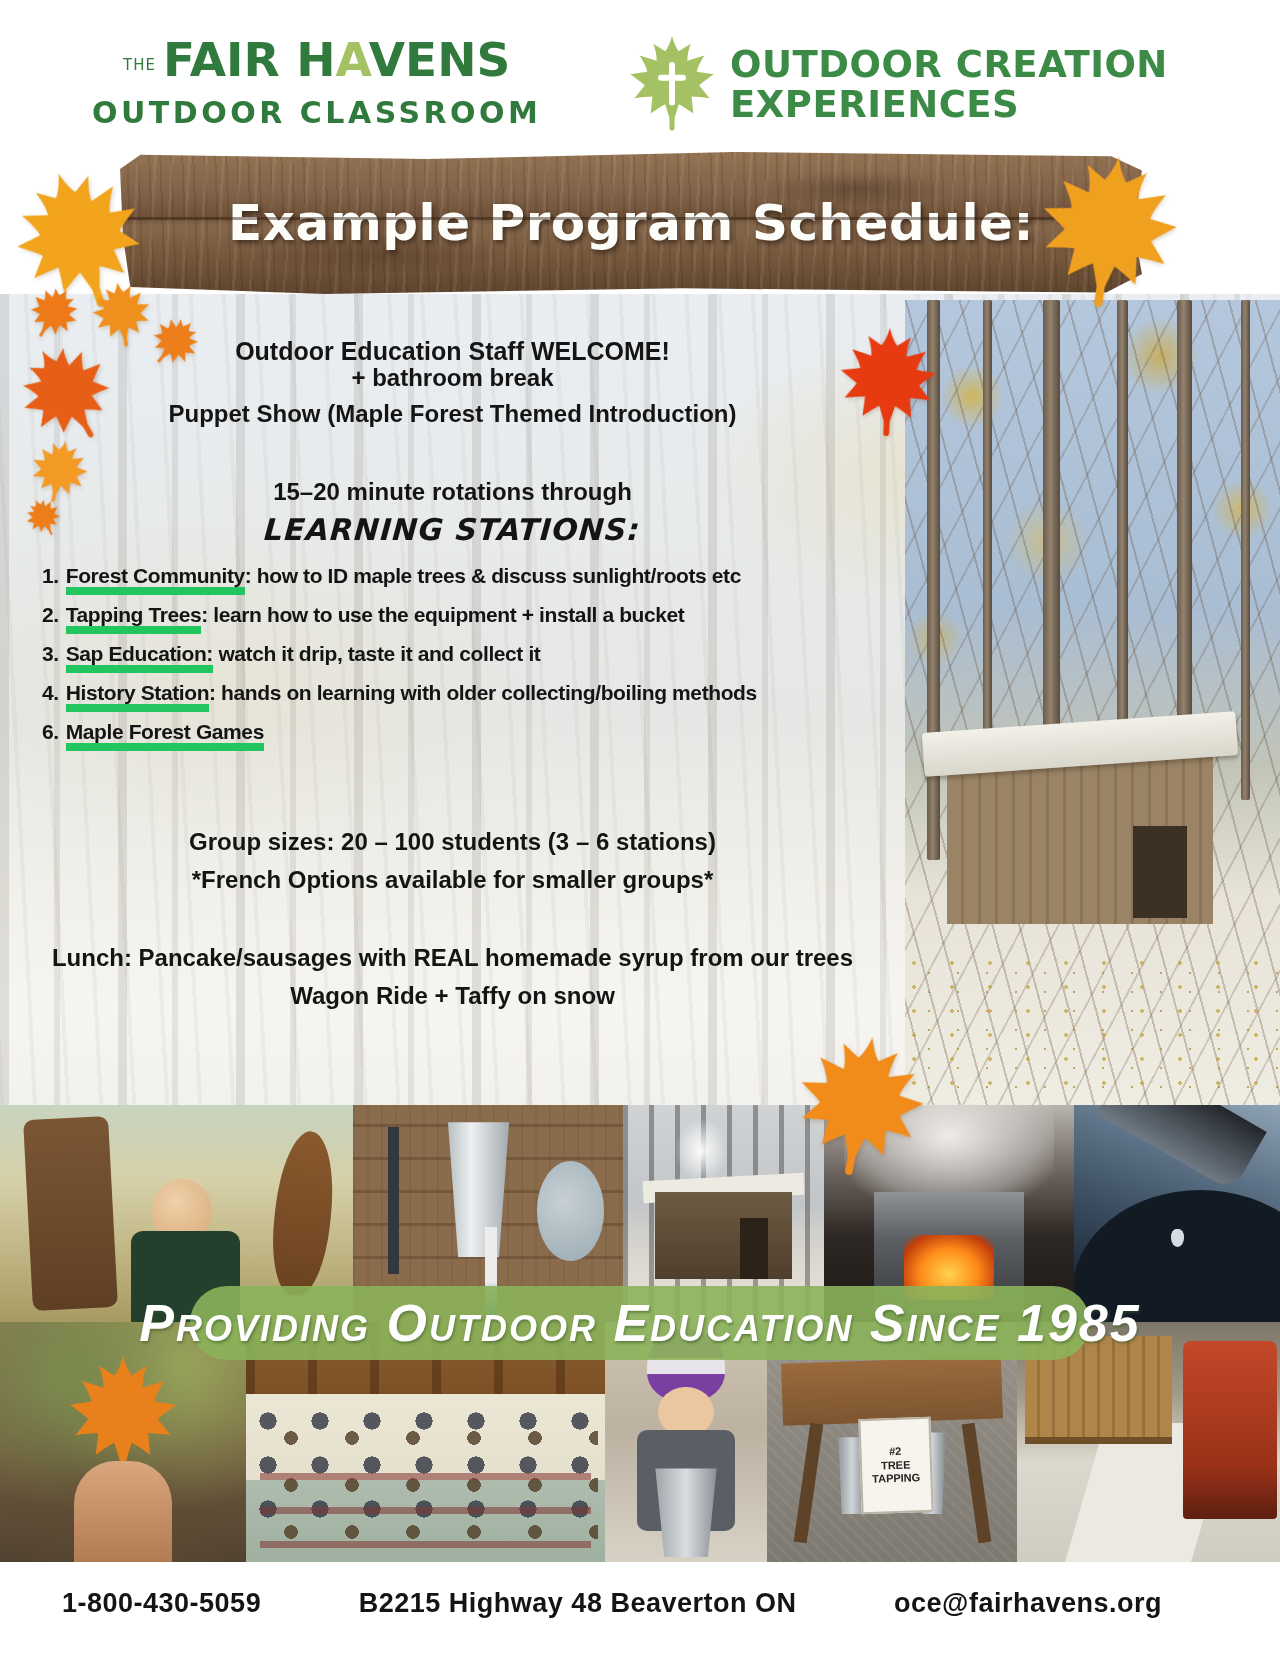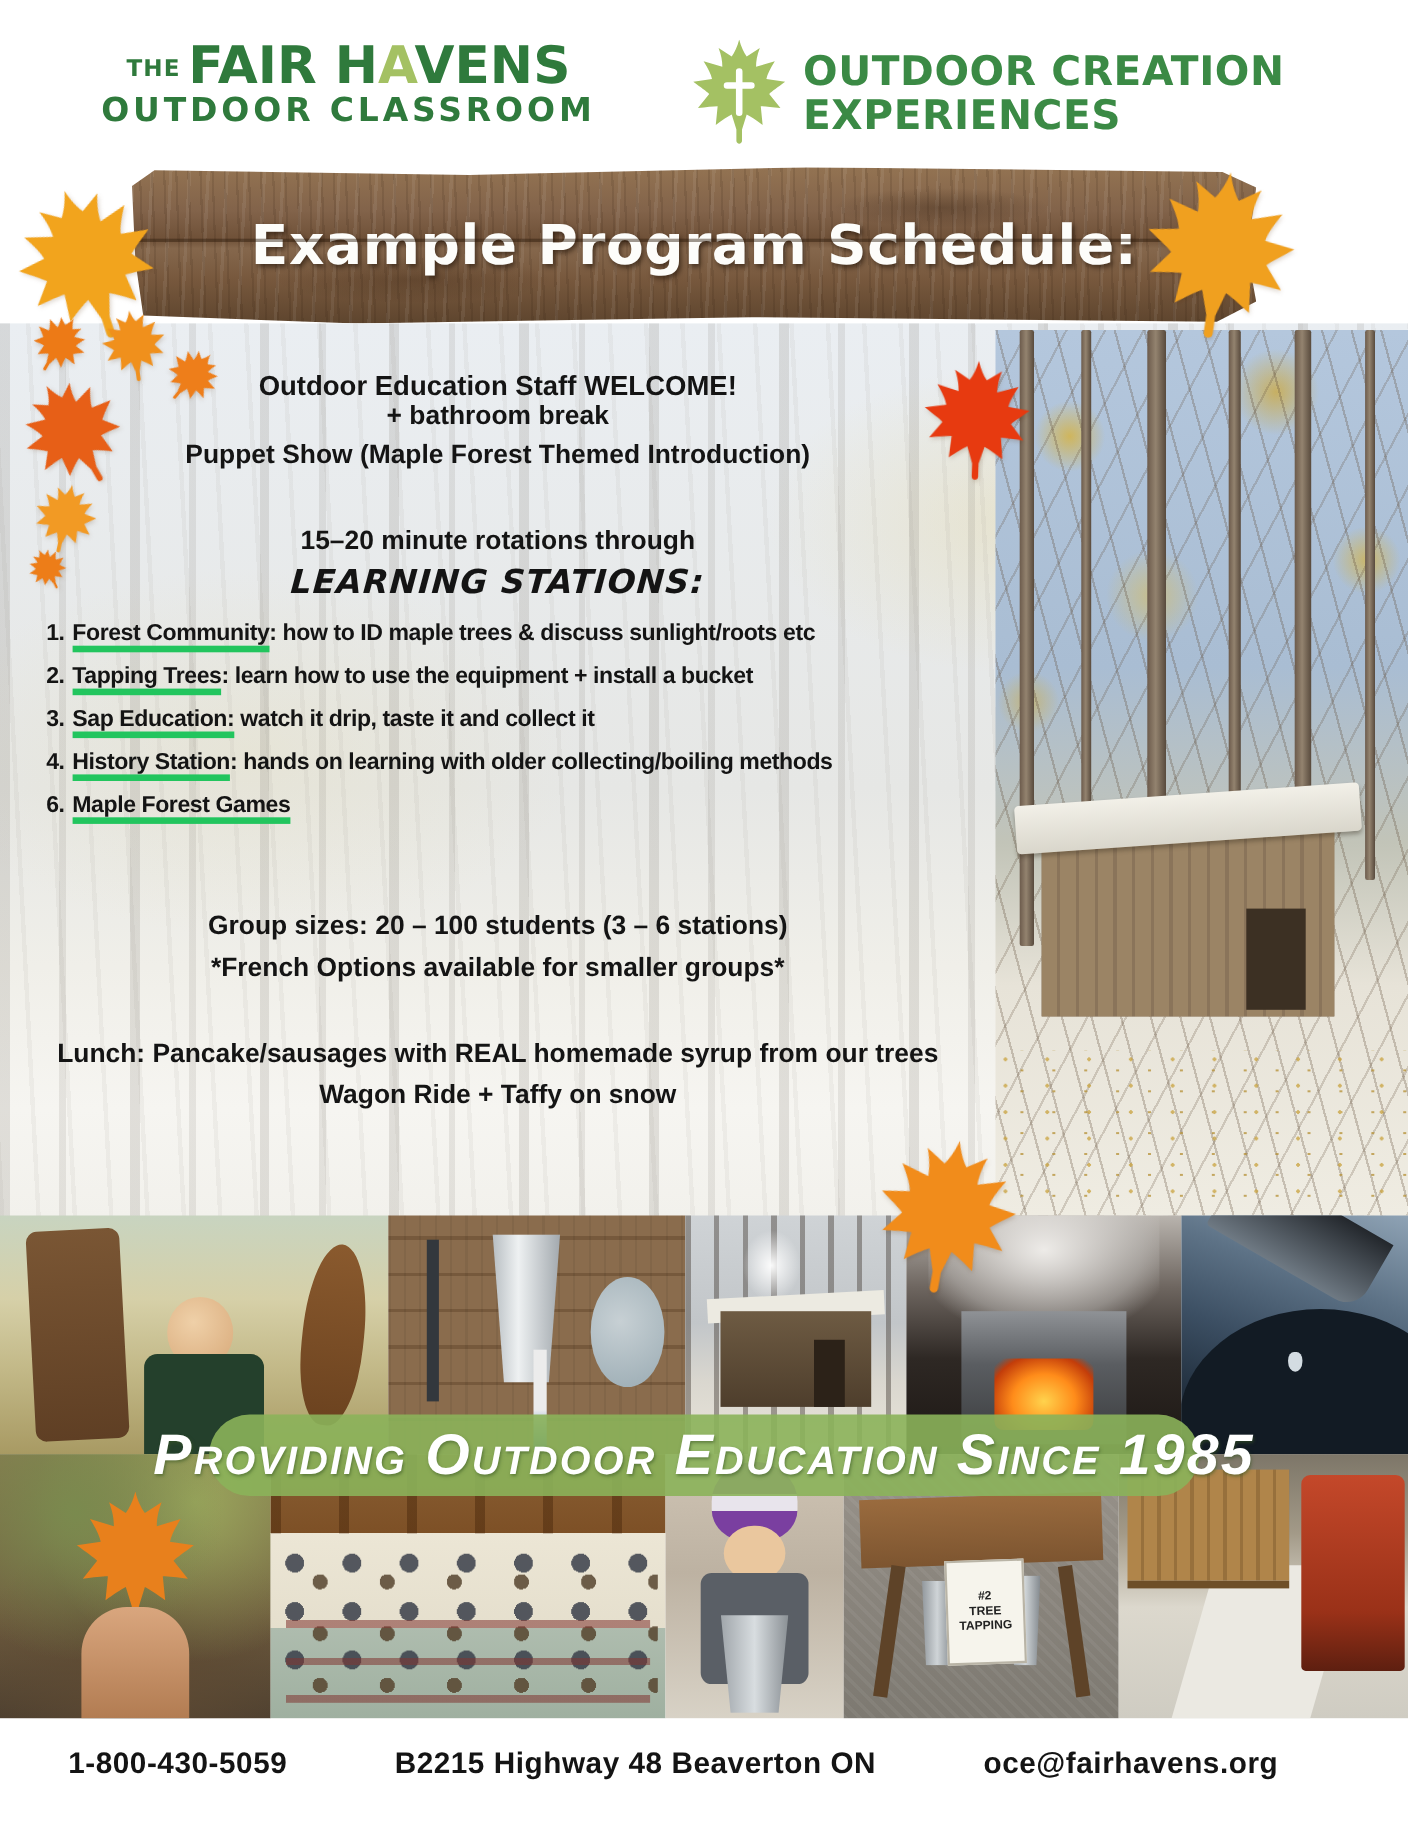--- a/index.html
+++ b/index.html
@@ -2,23 +2,23 @@
 <html><head>
 <meta charset="utf-8">
 <style>
   html,body{margin:0;padding:0;background:#fff;}
   .page{position:relative;width:1280px;height:1657px;background:#ffffff;overflow:hidden;
         font-family:"Liberation Sans", sans-serif;color:#141414;}
 
   
   .logo-fh{position:absolute;left:92px;top:36px;color:#2f7a3c;text-align:center;}
   .fh-line1{font-family:"DejaVu Sans", sans-serif;font-weight:700;font-size:47px;line-height:1;white-space:nowrap;}
-  .fh-the{font-size:21px;font-weight:700;display:inline-block;transform:translateY(-6px);margin-right:7px;letter-spacing:1px;}
+  .fh-the{font-size:15px;font-weight:400;display:inline-block;transform:translateY(-6px);margin-right:7px;letter-spacing:1px;}
   .fh-accent{color:#a4c163;}
-  .fh-line2{font-family:"DejaVu Sans", sans-serif;font-weight:700;font-size:30px;letter-spacing:3.5px;margin-top:0;}
+  .fh-line2{font-family:"DejaVu Sans", sans-serif;font-weight:700;font-size:30px;letter-spacing:3.5px;margin-top:12px;}
   .logo-oce{position:absolute;left:628px;top:36px;display:flex;align-items:center;gap:14px;color:#3b8a45;}
   .oce-leaf{width:88px;height:98px;flex:0 0 auto;}
   .oce-text{font-family:"DejaVu Sans", sans-serif;font-weight:700;font-size:37px;line-height:1.08;letter-spacing:.5px;white-space:nowrap;}
 
   
   .plank{position:absolute;left:120px;top:152px;width:1022px;height:142px;z-index:20;
     display:flex;align-items:center;justify-content:center;
     clip-path:polygon(0% 12%,2% 2%,30% 5%,60% 0%,97% 3%,100% 13%,99.2% 55%,100% 86%,96.5% 99%,55% 96%,20% 100%,1% 95%,0.3% 60%);
     background:
       radial-gradient(ellipse 140px 26px at 72% 26%, rgba(40,22,8,.30), transparent 70%),
@@ -74,21 +74,21 @@
   .line{position:absolute;left:0;width:100%;margin:0;text-align:center;font-weight:700;white-space:nowrap;}
   .sz25{font-size:25px;}
   .sz24{font-size:24px;}
   .welcome{top:37px;}
   .bathroom{top:64px;}
   .puppet{top:100px;}
   .rotations{top:178px;}
   .stations-heading{top:212px;font-family:"DejaVu Sans", sans-serif;font-style:italic;font-size:30px;letter-spacing:1px;transform:skewX(-4deg);}
   .stations{position:absolute;left:22px;top:256px;margin:0;padding:0;list-style:none;text-align:left;}
   .station{font-size:21px;font-weight:700;letter-spacing:-.4px;line-height:39px;white-space:nowrap;}
-  .st-name{border-bottom:6px solid #22c55e;margin-left:7px;}
+  .st-name{border-bottom:8px solid #22c55e;margin-left:7px;}
   .group{top:528px;}
   .french{top:566px;}
   .lunch{top:644px;}
   .wagon{top:682px;}
 
   
   .strip{position:absolute;left:0;width:1280px;display:flex;z-index:12;}
   .strip1{top:1105px;height:217px;}
   .strip2{top:1322px;height:240px;}
   .ph{position:relative;overflow:hidden;height:100%;}

